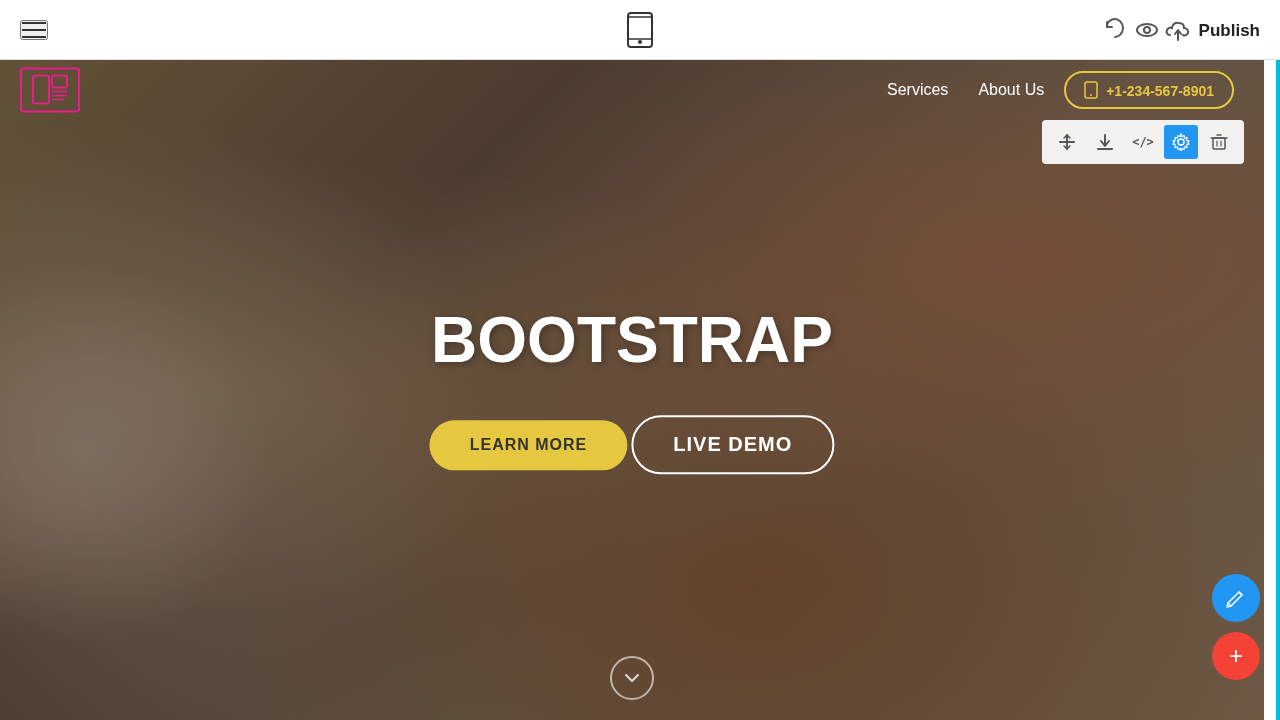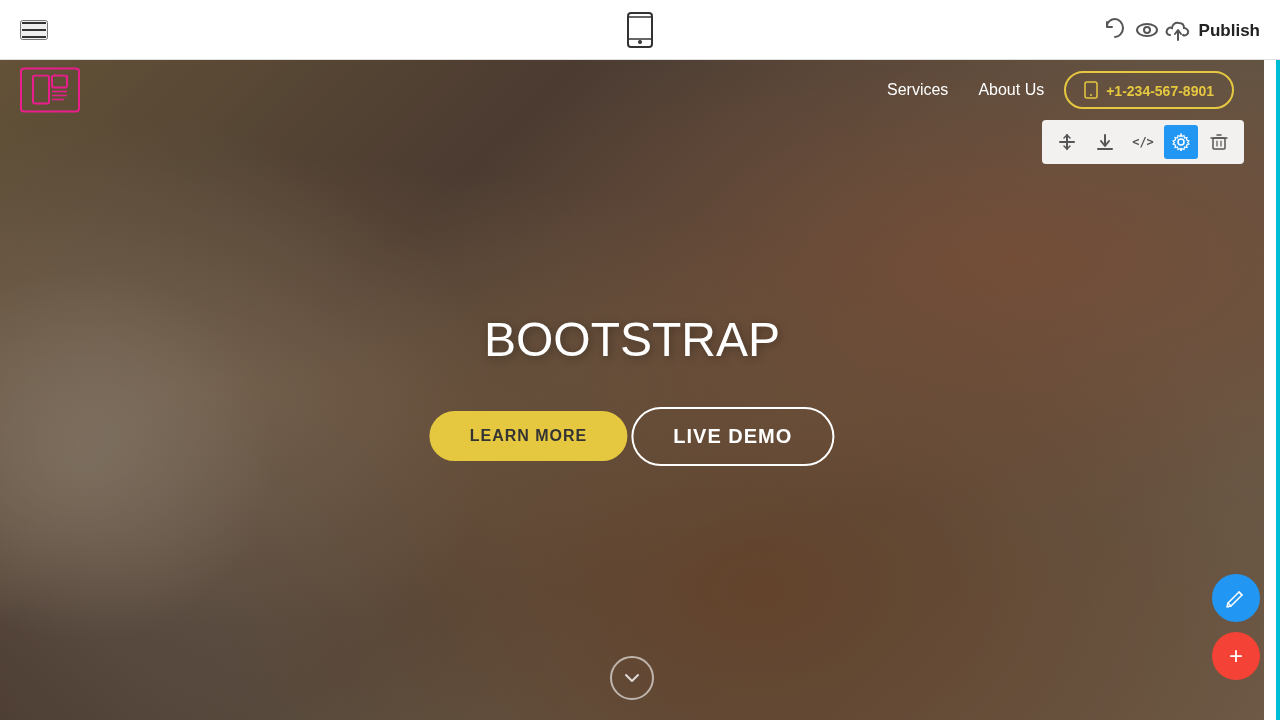--- a/index.html
+++ b/index.html
@@ -107,21 +107,21 @@
       border-radius: 3px; color: #555; font-size: 15px;
     }
     .section-tool-btn.active { background: #2196f3; color: #fff; }
 
     
     #hero-content {
       position: absolute; top: 50%; left: 50%; transform: translate(-50%, -50%);
       text-align: center; color: #fff; width: 80%;
     }
     .hero-title {
-      font-size: 48px; font-weight: 400; line-height: 1.1;
+      font-size: 64px; font-weight: 700; line-height: 1.1;
       text-shadow: 2px 2px 8px rgba(0,0,0,0.3);
       white-space: nowrap;
     }
     .hero-buttons {
       display: flex; align-items: center; justify-content: center; gap: 4px;
       margin-top: 40px;
     }
     .btn-learn-more {
       background: #e6c840; color: #333; font-size: 16px; font-weight: 700;
       border: none; border-radius: 30px; padding: 16px 40px; cursor: pointer;

